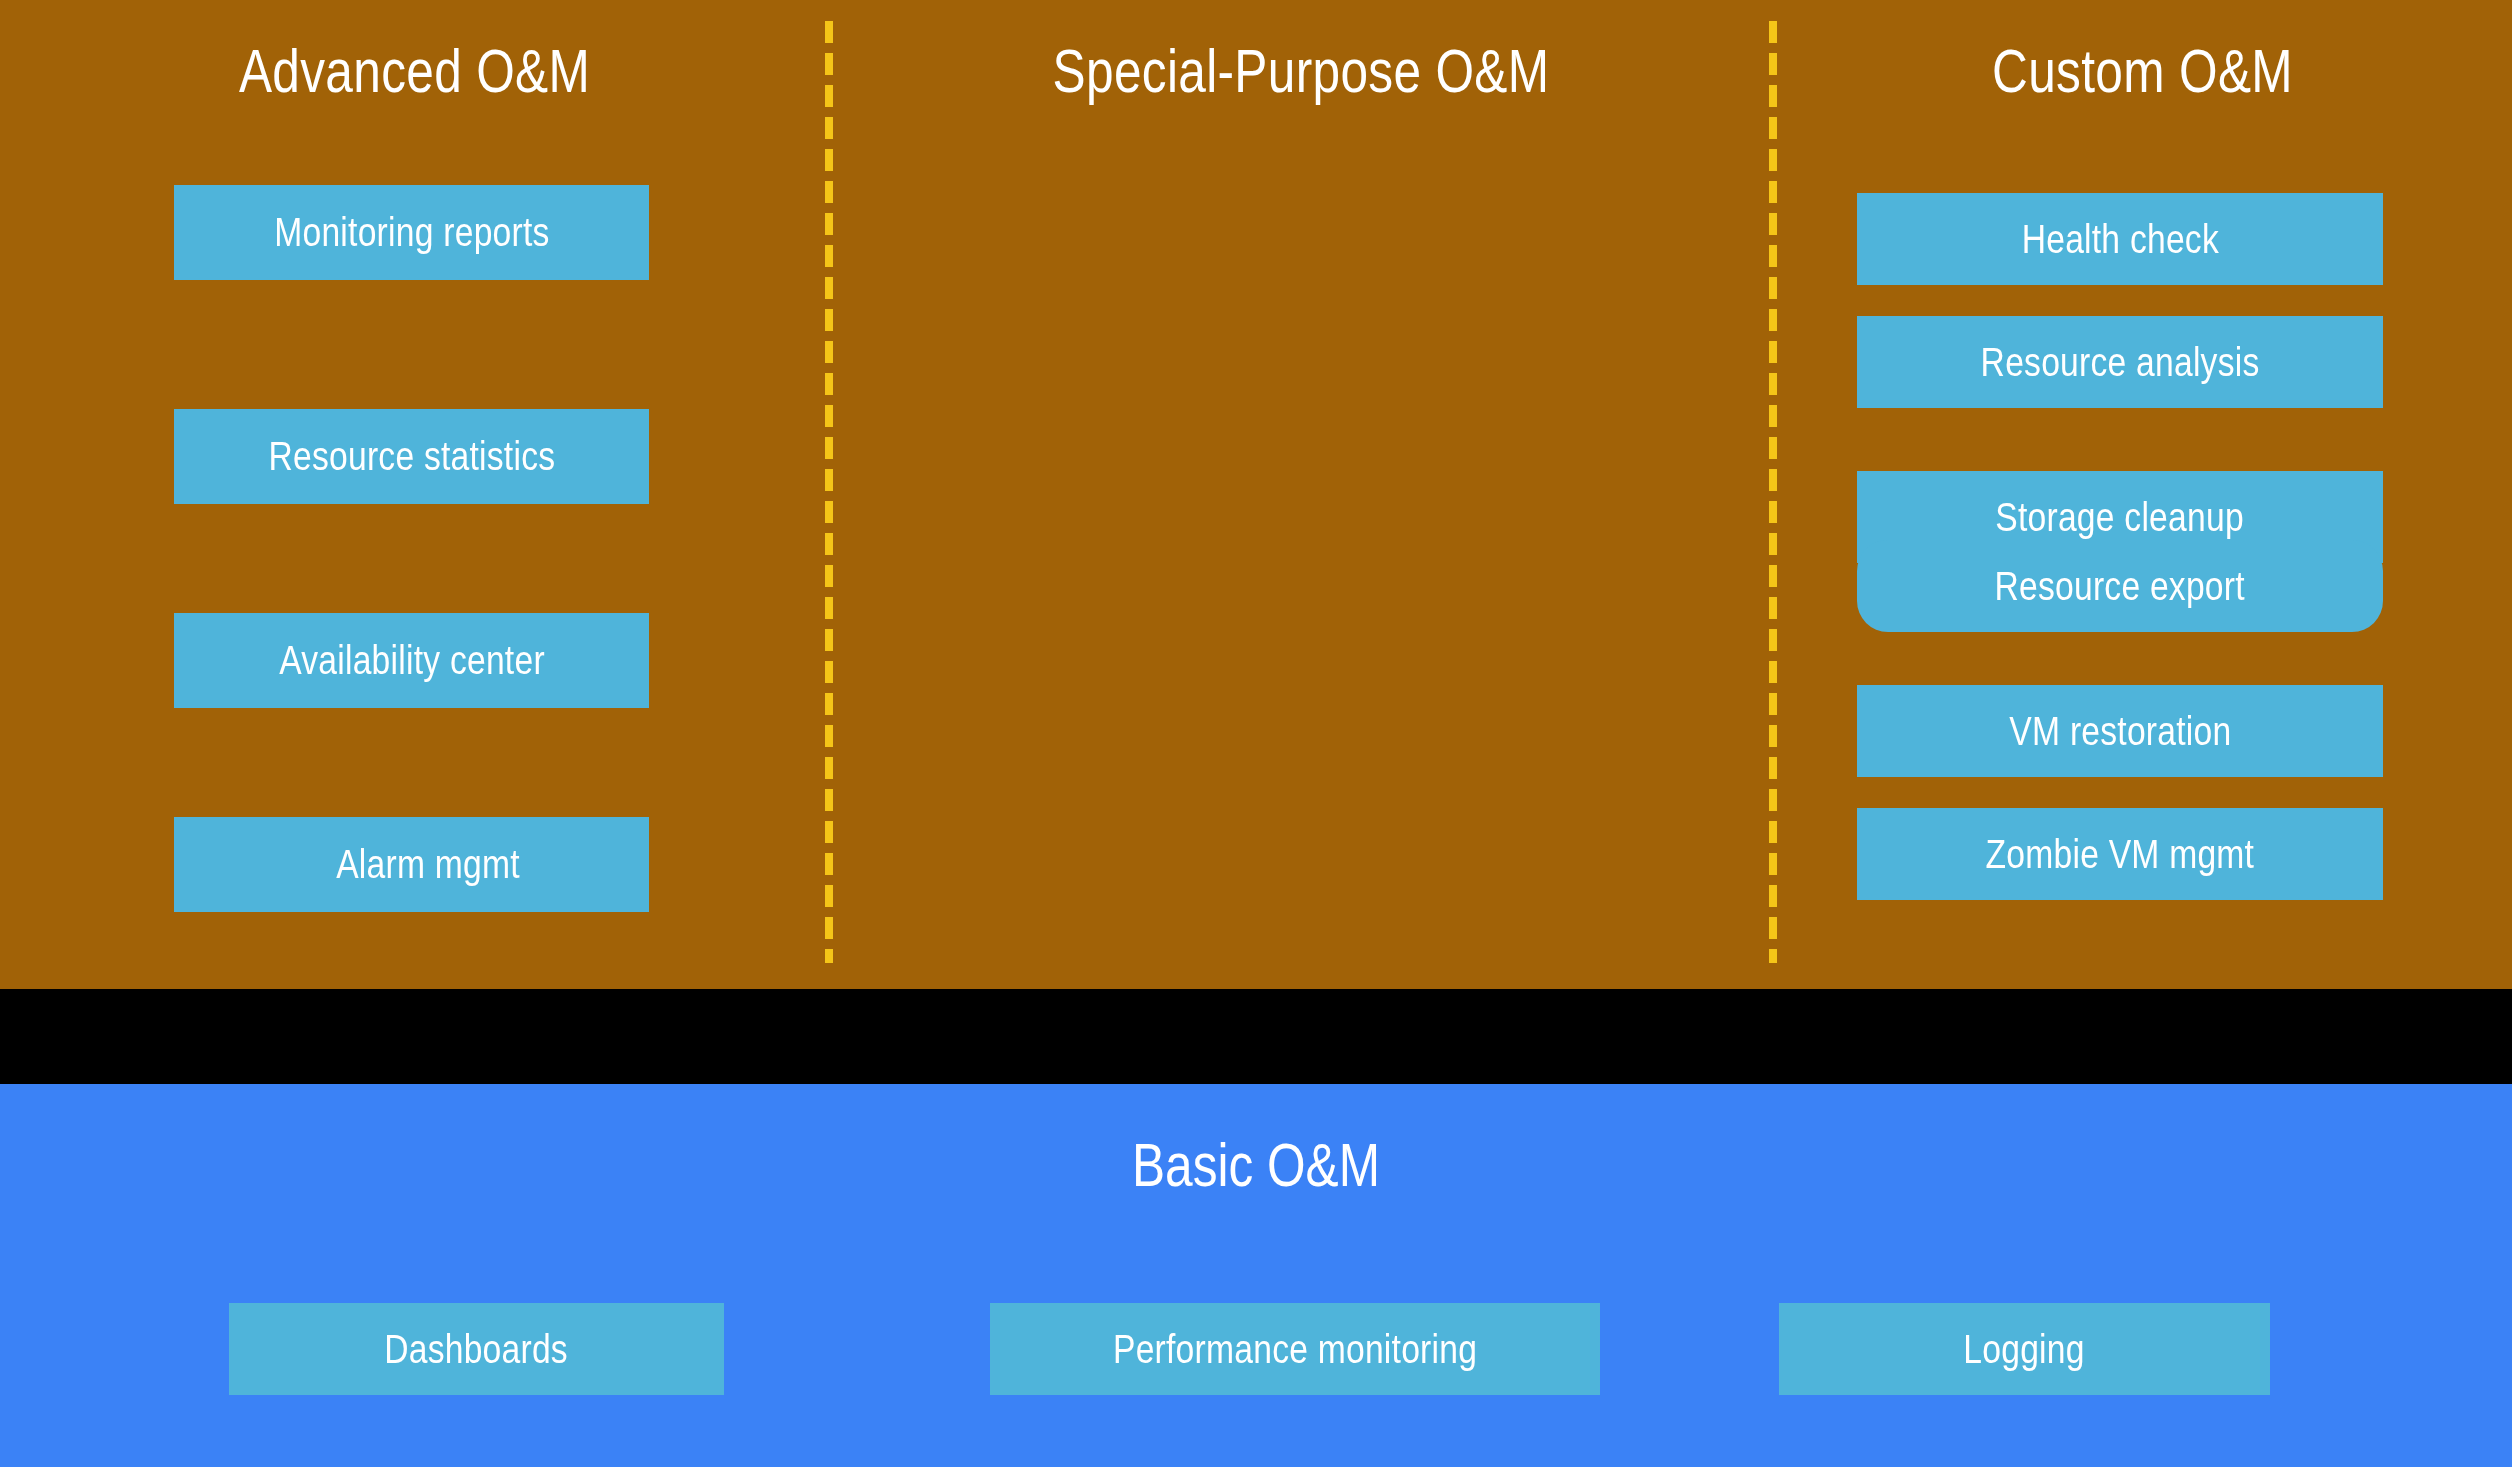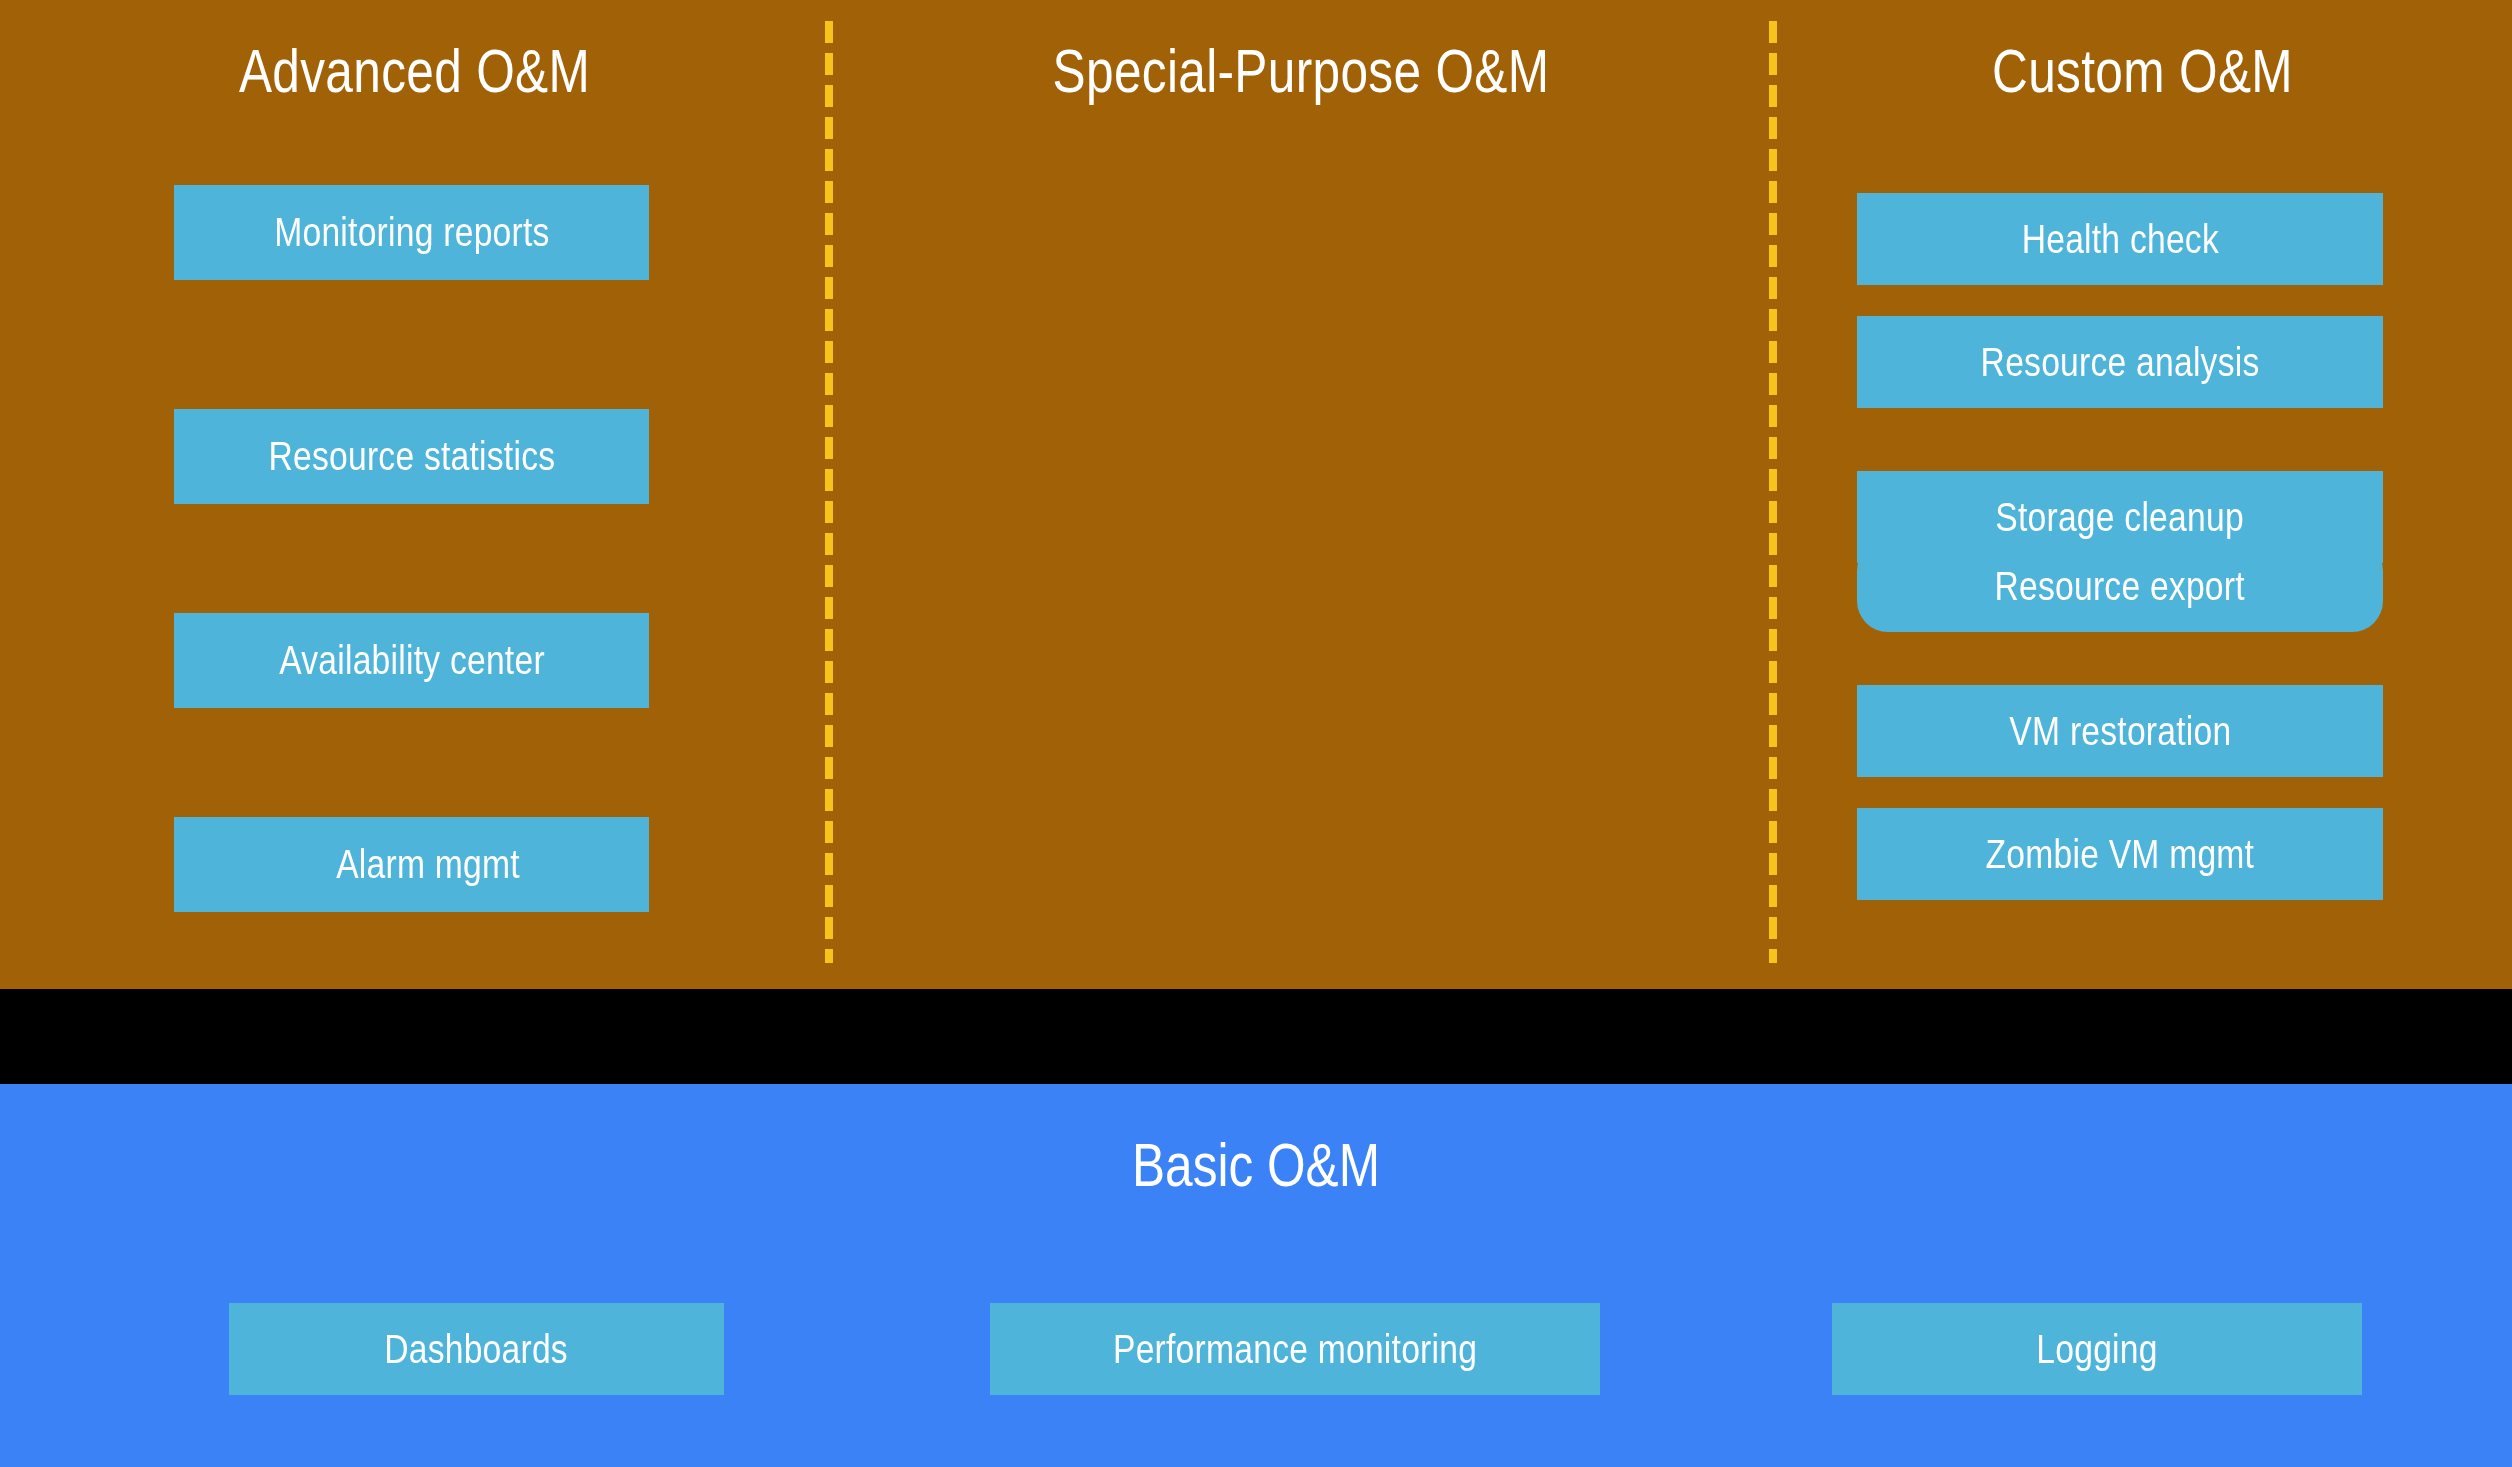--- a/index.html
+++ b/index.html
@@ -84,21 +84,21 @@
   .bottom-title{
     position:absolute;left:0;right:0;top:50px;
     text-align:center;color:#ffffff;
     font-size:62px;font-weight:300;line-height:1.0;
     transform:scaleX(0.80);
     white-space:nowrap;
   }
   .b-b{top:219px;height:92px;}
   .b-b1{left:189px;width:495px;margin-left:40px;}
   .b-b2{left:990px;width:610px;}
-  .b-b3{left:1832px;width:530px;}
+  .b-b3{left:1779px;width:491px;}
 </style>
 </head>
 <body>
 
 <div class="stage">
 
   <div class="top-area">
 
     <div class="col col-a">
       <div class="col-title">Advanced O&amp;M</div>

